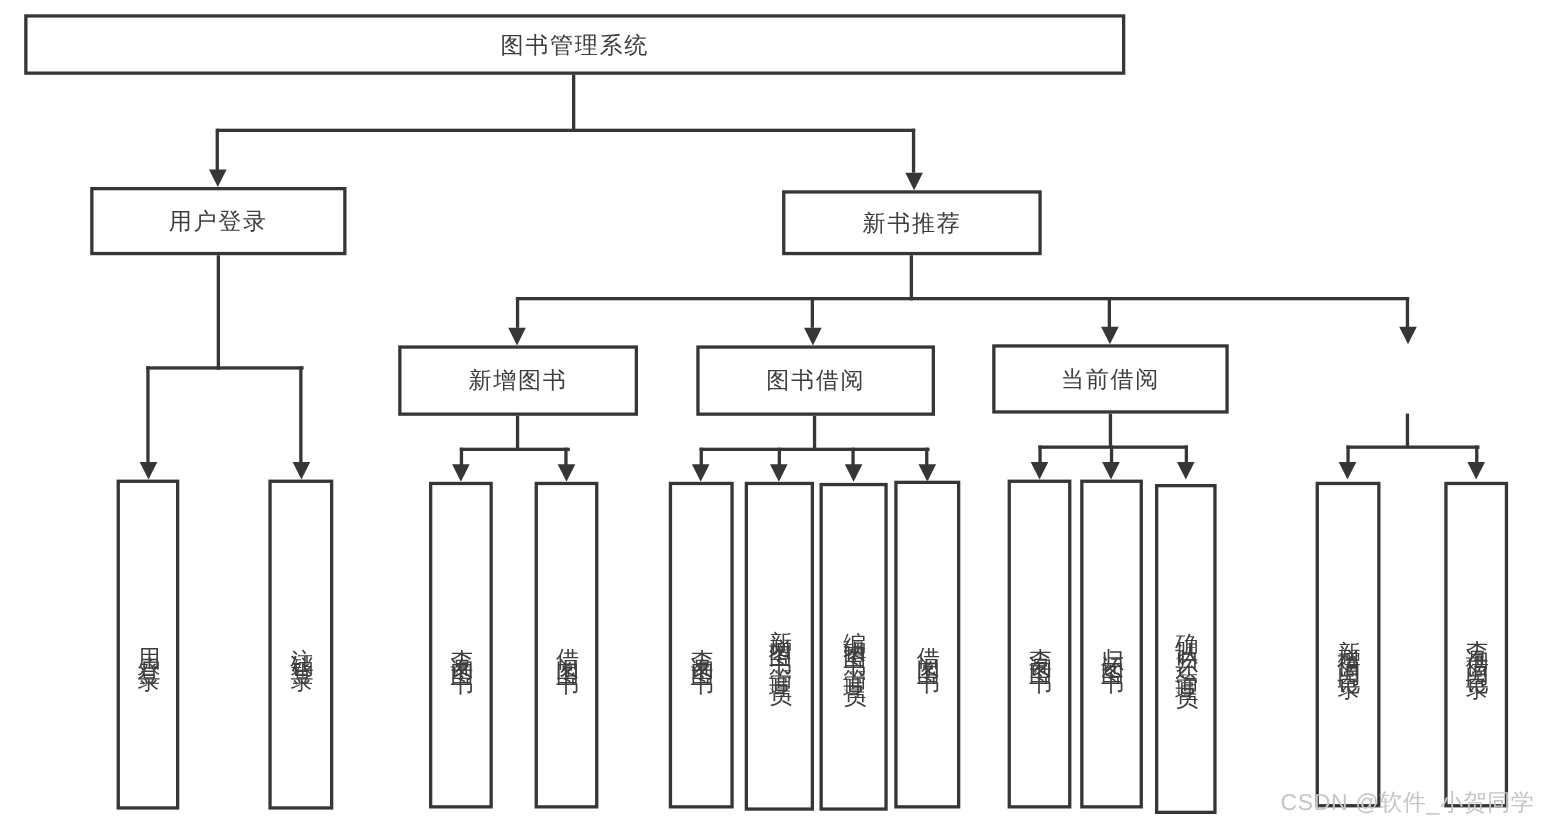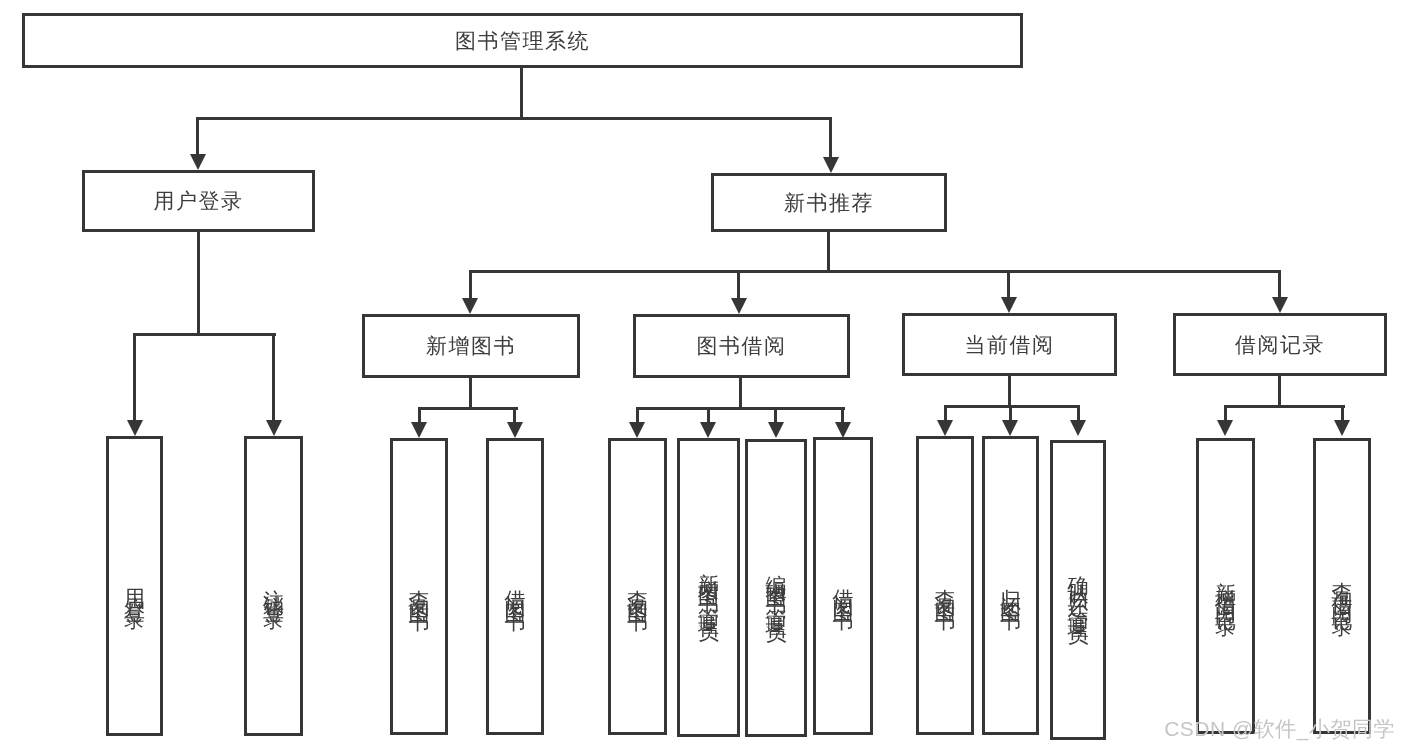--- a/index.html
+++ b/index.html
@@ -100,23 +100,20 @@
 
   <div class="hbox" style="left:362px;top:314px;width:218px;height:64px">
     <span>新增图书</span>
   </div>
   <div class="hbox" style="left:902px;top:313px;width:215px;height:63px">
     <span>当前借阅</span>
   </div>
   <div class="hbox" style="left:633px;top:314px;width:217px;height:64px">
     <span>图书借阅</span>
   </div>
-  <div class="hbox" style="left:1173px;top:313px;width:214px;height:63px">
-    <span>借阅记录</span>
-  </div>
 
   <div class="line" style="left:469px;top:378px;width:3px;height:31px"></div>
   <div class="line" style="left:418px;top:407px;width:100px;height:3px"></div>
   <div class="line" style="left:418px;top:407px;width:3px;height:16px"></div>
   <div class="arrow" style="left:411px;top:422px"></div>
   <div class="line" style="left:513px;top:407px;width:3px;height:16px"></div>
   <div class="arrow" style="left:507px;top:422px"></div>
 
   <div class="line" style="left:739px;top:378px;width:3px;height:31px"></div>
   <div class="line" style="left:636px;top:407px;width:209px;height:3px"></div>

